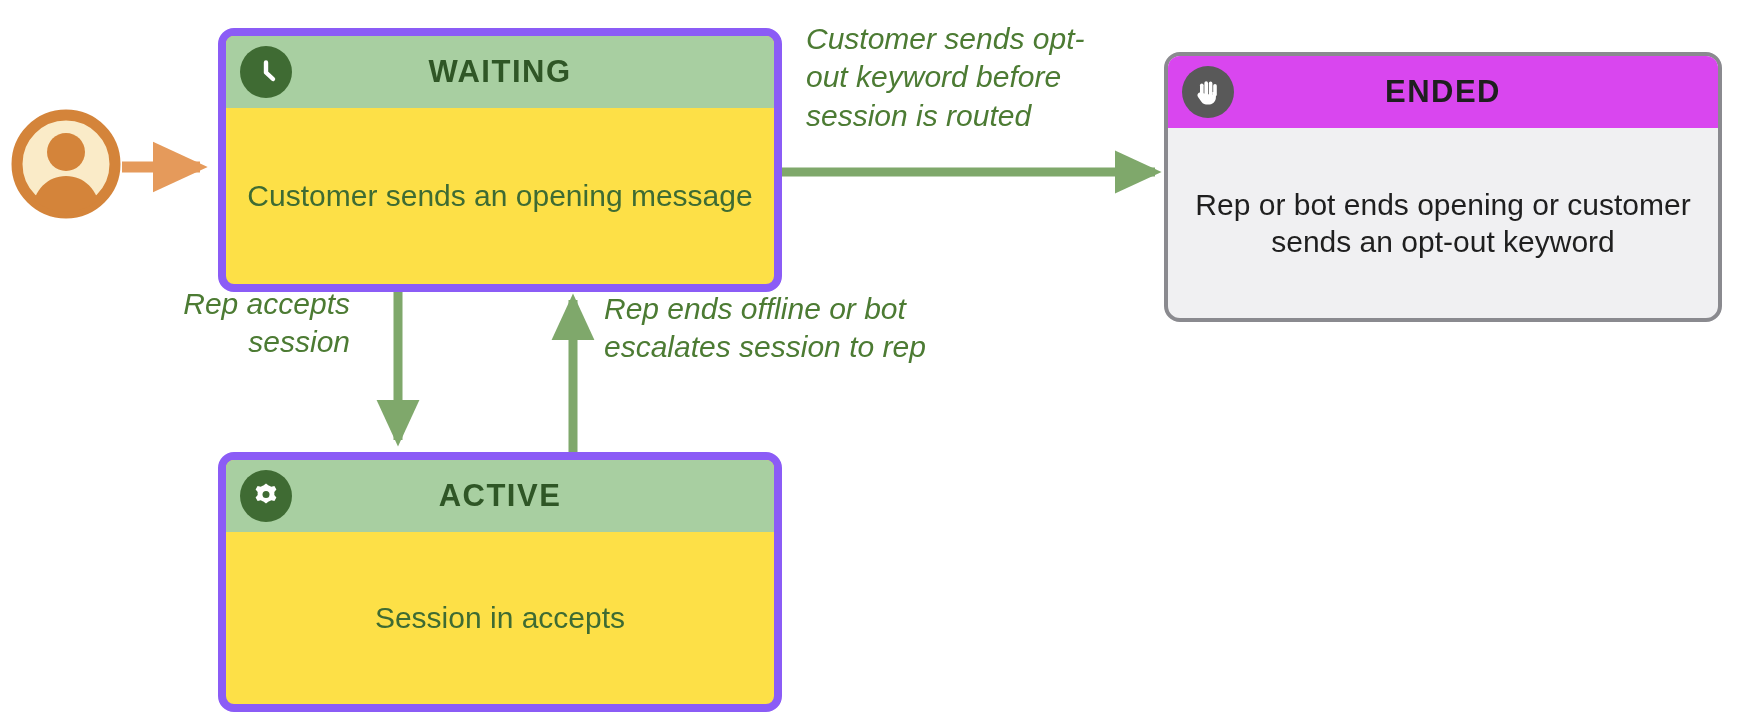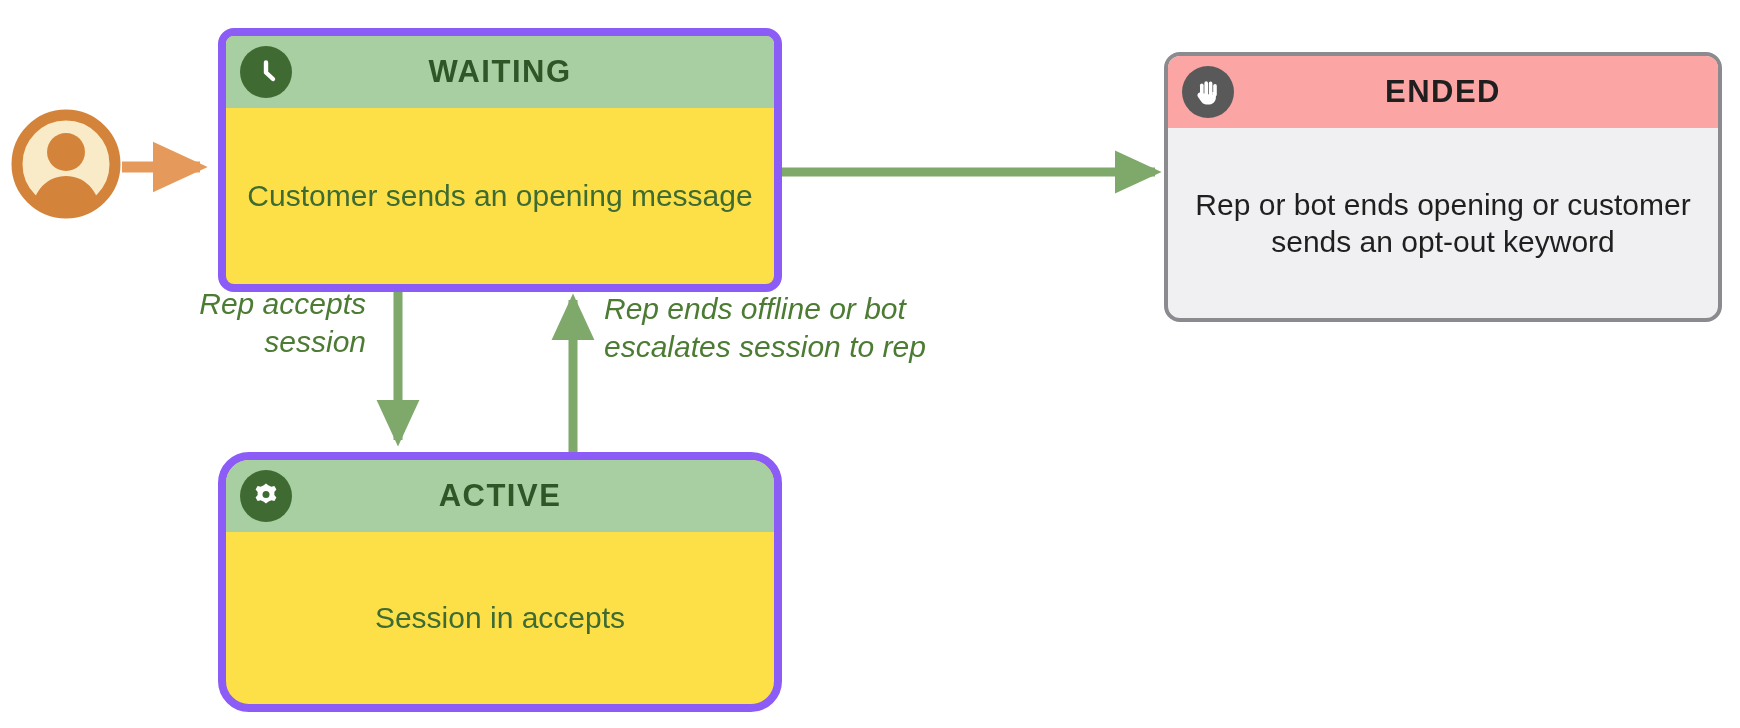--- a/index.html
+++ b/index.html
@@ -40,21 +40,21 @@
     position: relative;
     flex: 0 0 auto;
     display: flex;
     align-items: center;
     justify-content: center;
   }
   .state-box.green .box-header {
     background: #A8CFA1;
   }
   .state-box.gray .box-header {
-    background: #fca5a5;
+    background: #d946ef;
   }
 
   .box-title {
     font-size: 31px;
     font-weight: 700;
     letter-spacing: 1.5px;
     text-align: center;
     width: 100%;
   }
   .state-box.green .box-title {
@@ -180,21 +180,21 @@
         </svg>
       </span>
       <span class="box-title">WAITING</span>
     </div>
     <div class="box-body">
       <span class="box-body-text">Customer sends an
 opening message</span>
     </div>
   </div>
 
-  <div class="state-box green" style="left:218px; top:452px; width:564px; height:260px;border-radius:31px;">
+  <div class="state-box green" style="left:218px; top:452px; width:564px; height:260px;">
     <div class="box-header" style="height:72px;">
       <span class="box-icon green-ic">
         <svg width="34" height="34" viewBox="0 0 34 34" xmlns="http://www.w3.org/2000/svg">
           <g fill="#ffffff">
             <path d="M17 4.6 l2.6 2.0 a11.2 11.2 0 0 1 2.6 1.1 l3.2 -0.7 l2.0 3.5 l-2.1 2.5
                      a11.2 11.2 0 0 1 0 3.0 l2.1 2.5 l-2.0 3.5 l-3.2 -0.7
                      a11.2 11.2 0 0 1 -2.6 1.1 l-2.6 2.0 l-2.6 -2.0
                      a11.2 11.2 0 0 1 -2.6 -1.1 l-3.2 0.7 l-2.0 -3.5 l2.1 -2.5
                      a11.2 11.2 0 0 1 0 -3.0 l-2.1 -2.5 l2.0 -3.5 l3.2 0.7
                      a11.2 11.2 0 0 1 2.6 -1.1 z"></path>
@@ -226,20 +226,23 @@
       </span>
       <span class="box-title">ENDED</span>
     </div>
     <div class="box-body">
       <span class="box-body-text">Rep or bot ends opening
 or customer sends an
 opt-out keyword</span>
     </div>
   </div>
 
-
-  <div class="edge-label" style="left:116px; top:285px; width:250px; text-align:right;">Rep accepts
+  <div class="edge-label" style="left:806px; top:20px; width:340px; text-align:left;">Customer sends opt-
+out keyword before
+session is routed</div>
+
+  <div class="edge-label" style="left:100px; top:285px; width:250px; text-align:right;">Rep accepts
 session</div>
 
   <div class="edge-label" style="left:604px; top:290px; width:420px; text-align:left;">Rep ends offline or bot
 escalates session to rep</div>
 
 </div>
 
 </body></html>

